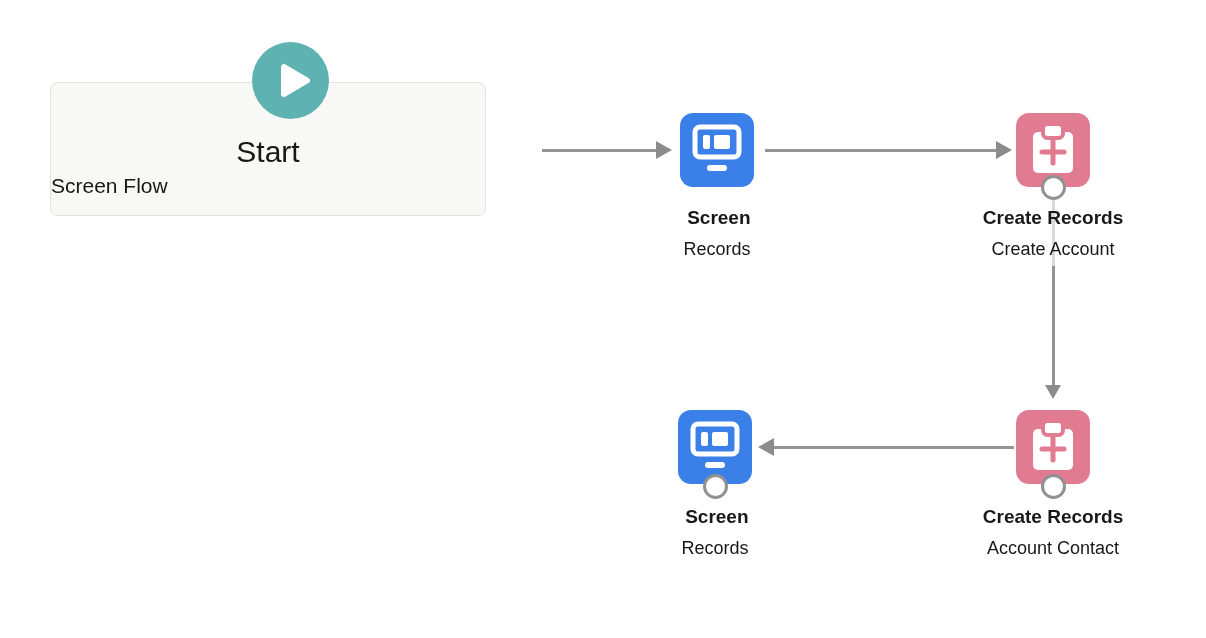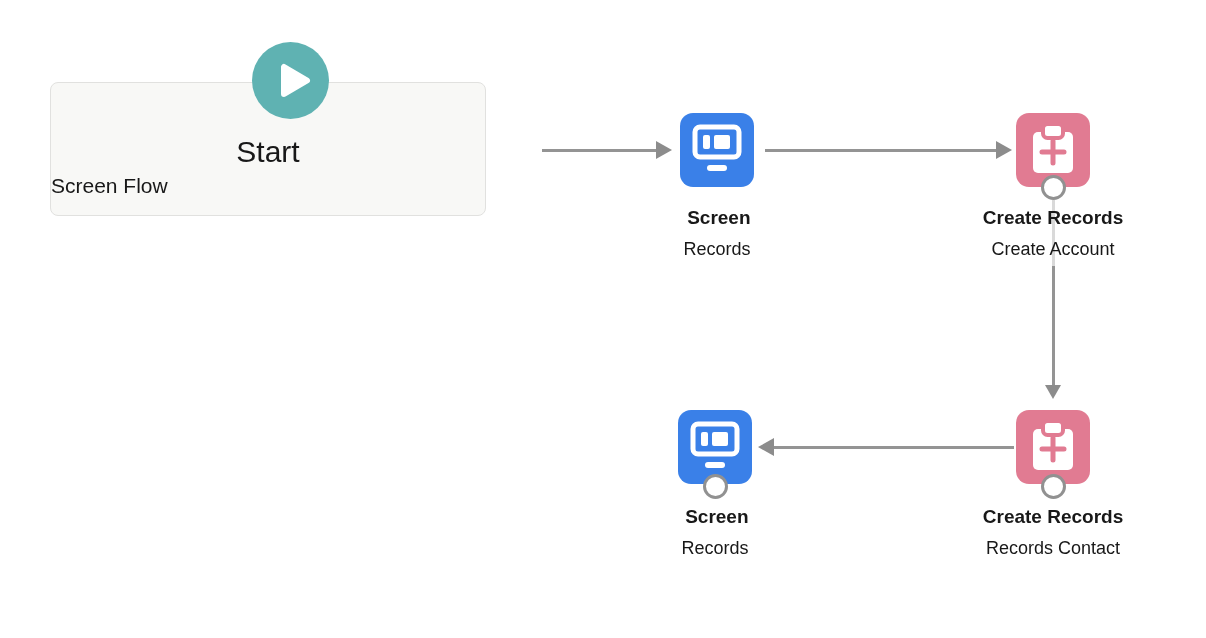--- a/index.html
+++ b/index.html
@@ -144,21 +144,21 @@
   <div class="node-icon pink" id="icon-create-contact">
     <svg viewBox="0 0 74 74" aria-hidden="true">
       <rect x="17" y="19" width="40" height="41" rx="5" fill="#ffffff"></rect>
       <rect x="27" y="11" width="20" height="14" rx="4.5" fill="#ffffff" stroke="#E17B92" stroke-width="4"></rect>
       <path d="M37 28 L37 50 M26 39 L48 39" stroke="#E17B92" stroke-width="5" stroke-linecap="round" fill="none"></path>
     </svg>
   </div>
   <div class="dot" id="dot-create-contact"></div>
   <div class="node-label" id="label-create-contact">
     <div class="title">Create Records</div>
-    <div class="subtitle">Records Contact</div>
+    <div class="subtitle">Account Contact</div>
   </div>
 
   <div class="edge-head left" id="edge4-head"></div>
   <div class="edge-line" id="edge4-line"></div>
 
   <div class="node-icon blue" id="icon-screen-success">
     <svg viewBox="0 0 74 74" aria-hidden="true">
       <rect x="15" y="14" width="44" height="30" rx="5" fill="none" stroke="#ffffff" stroke-width="5"></rect>
       <rect x="23" y="22" width="7" height="14" rx="2" fill="#ffffff"></rect>
       <rect x="34" y="22" width="16" height="14" rx="2" fill="#ffffff"></rect>

